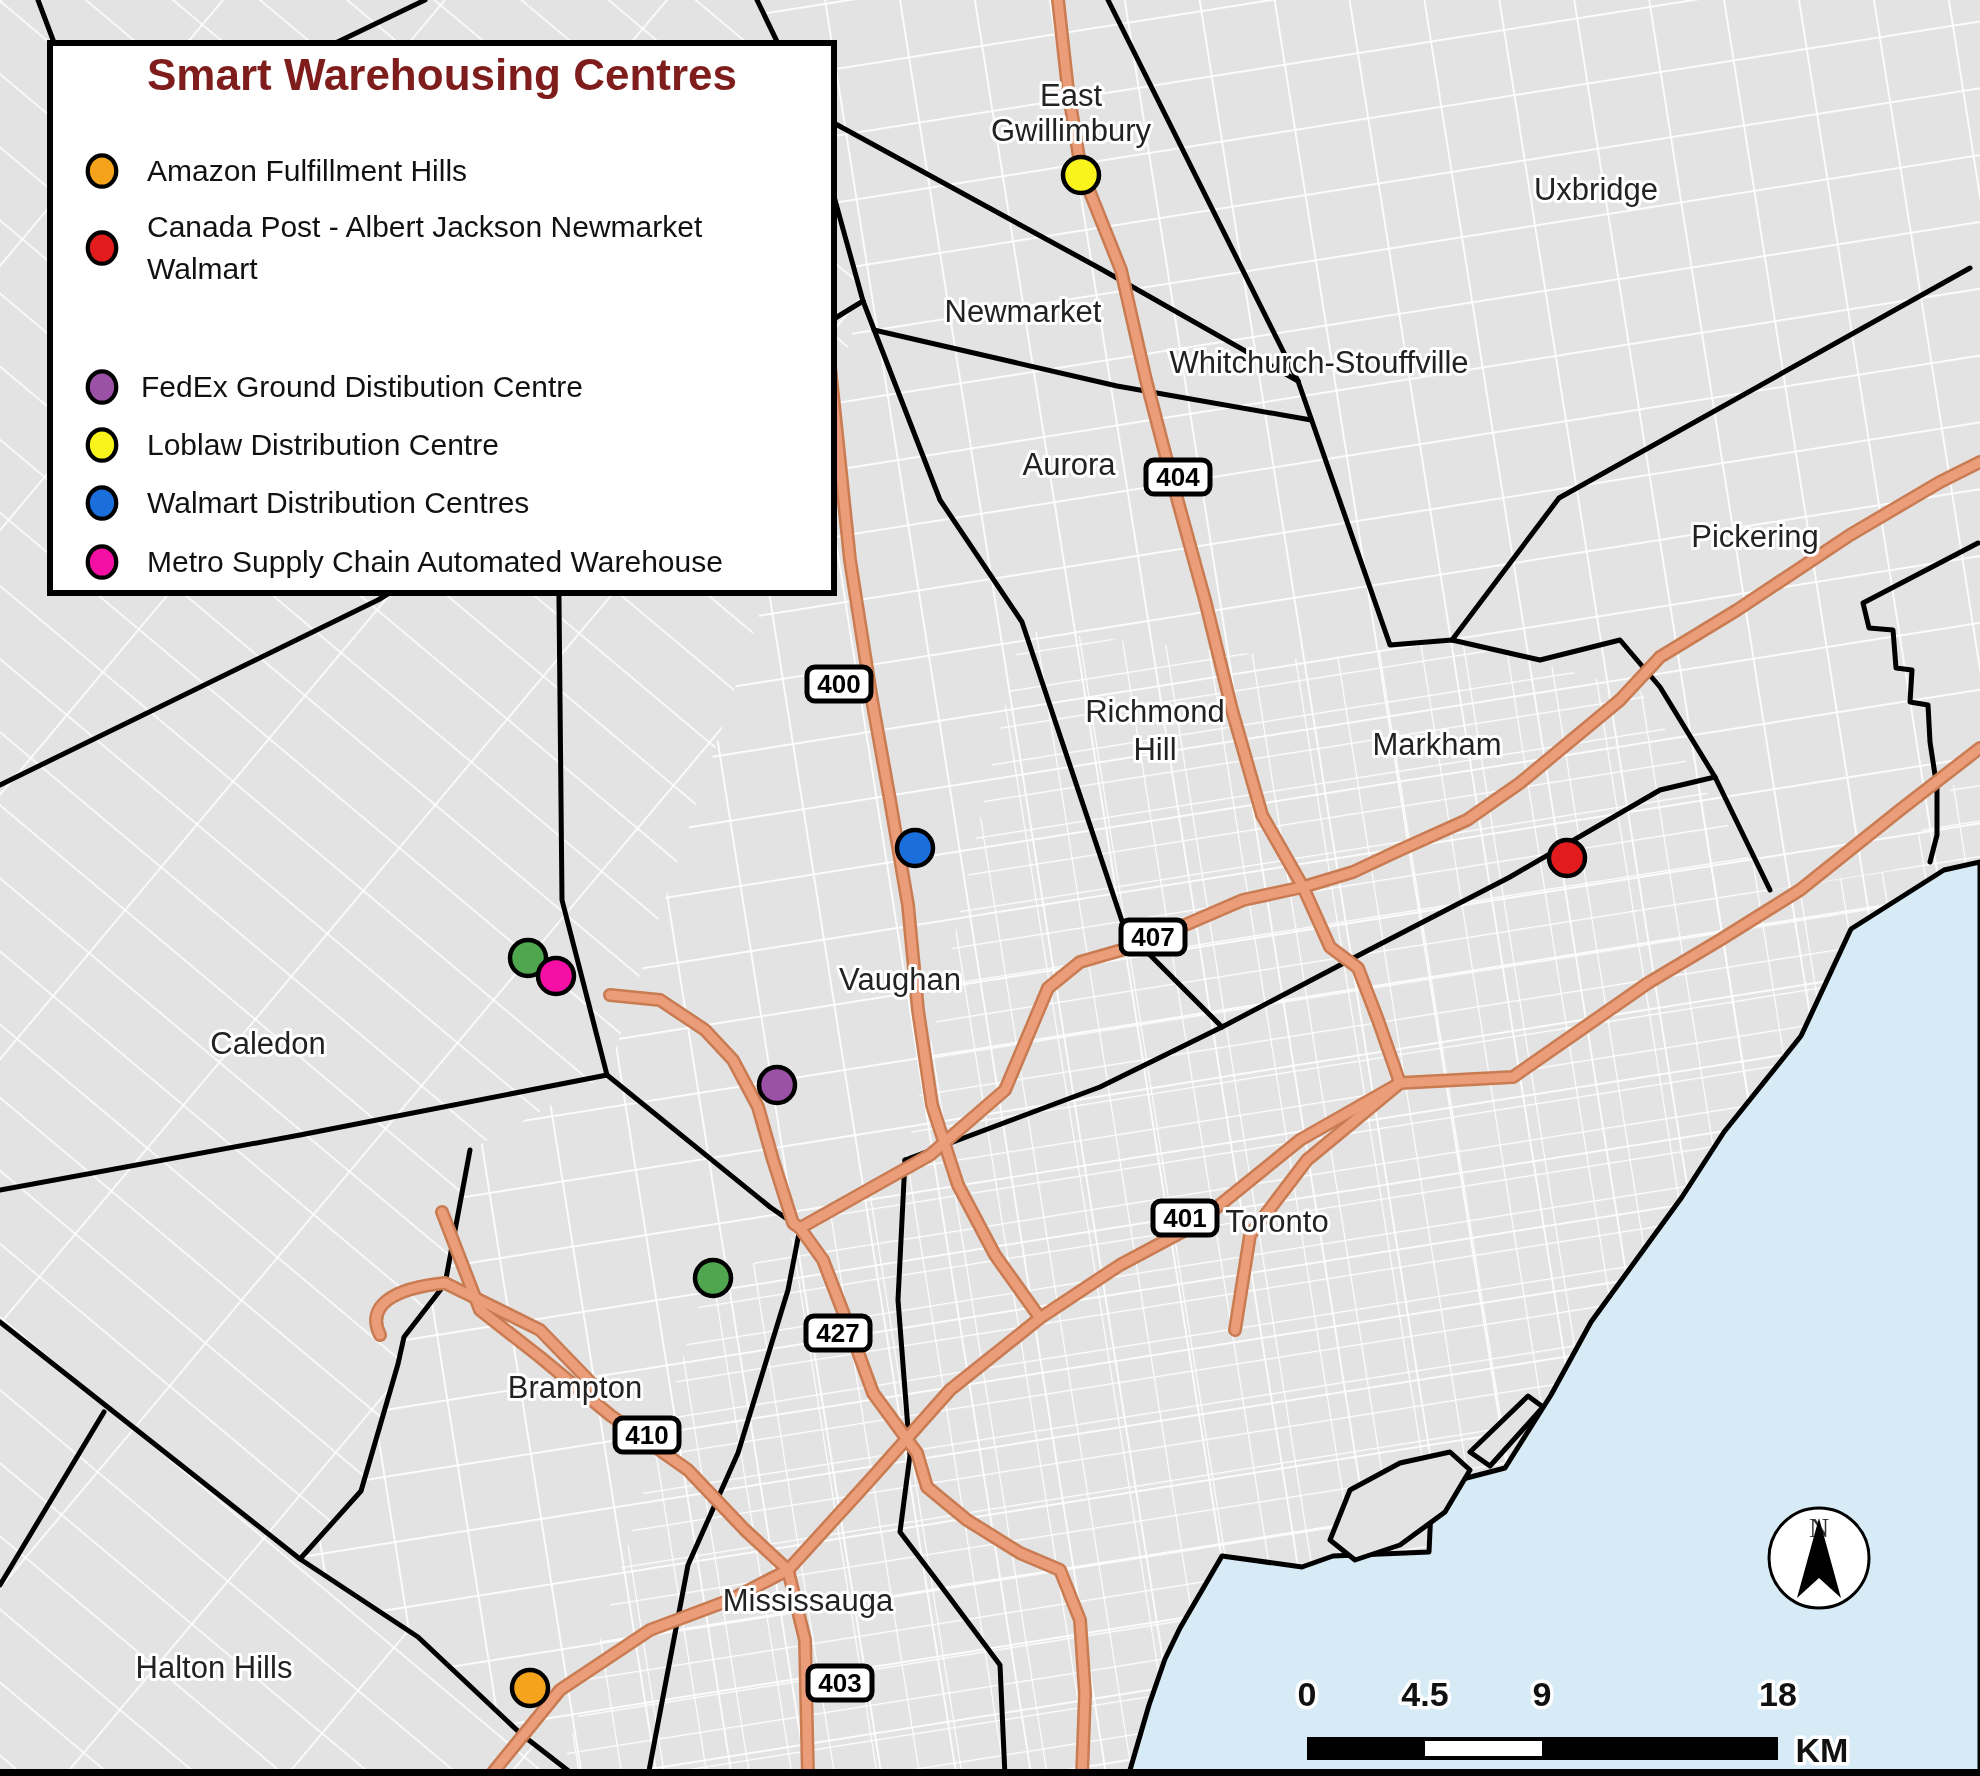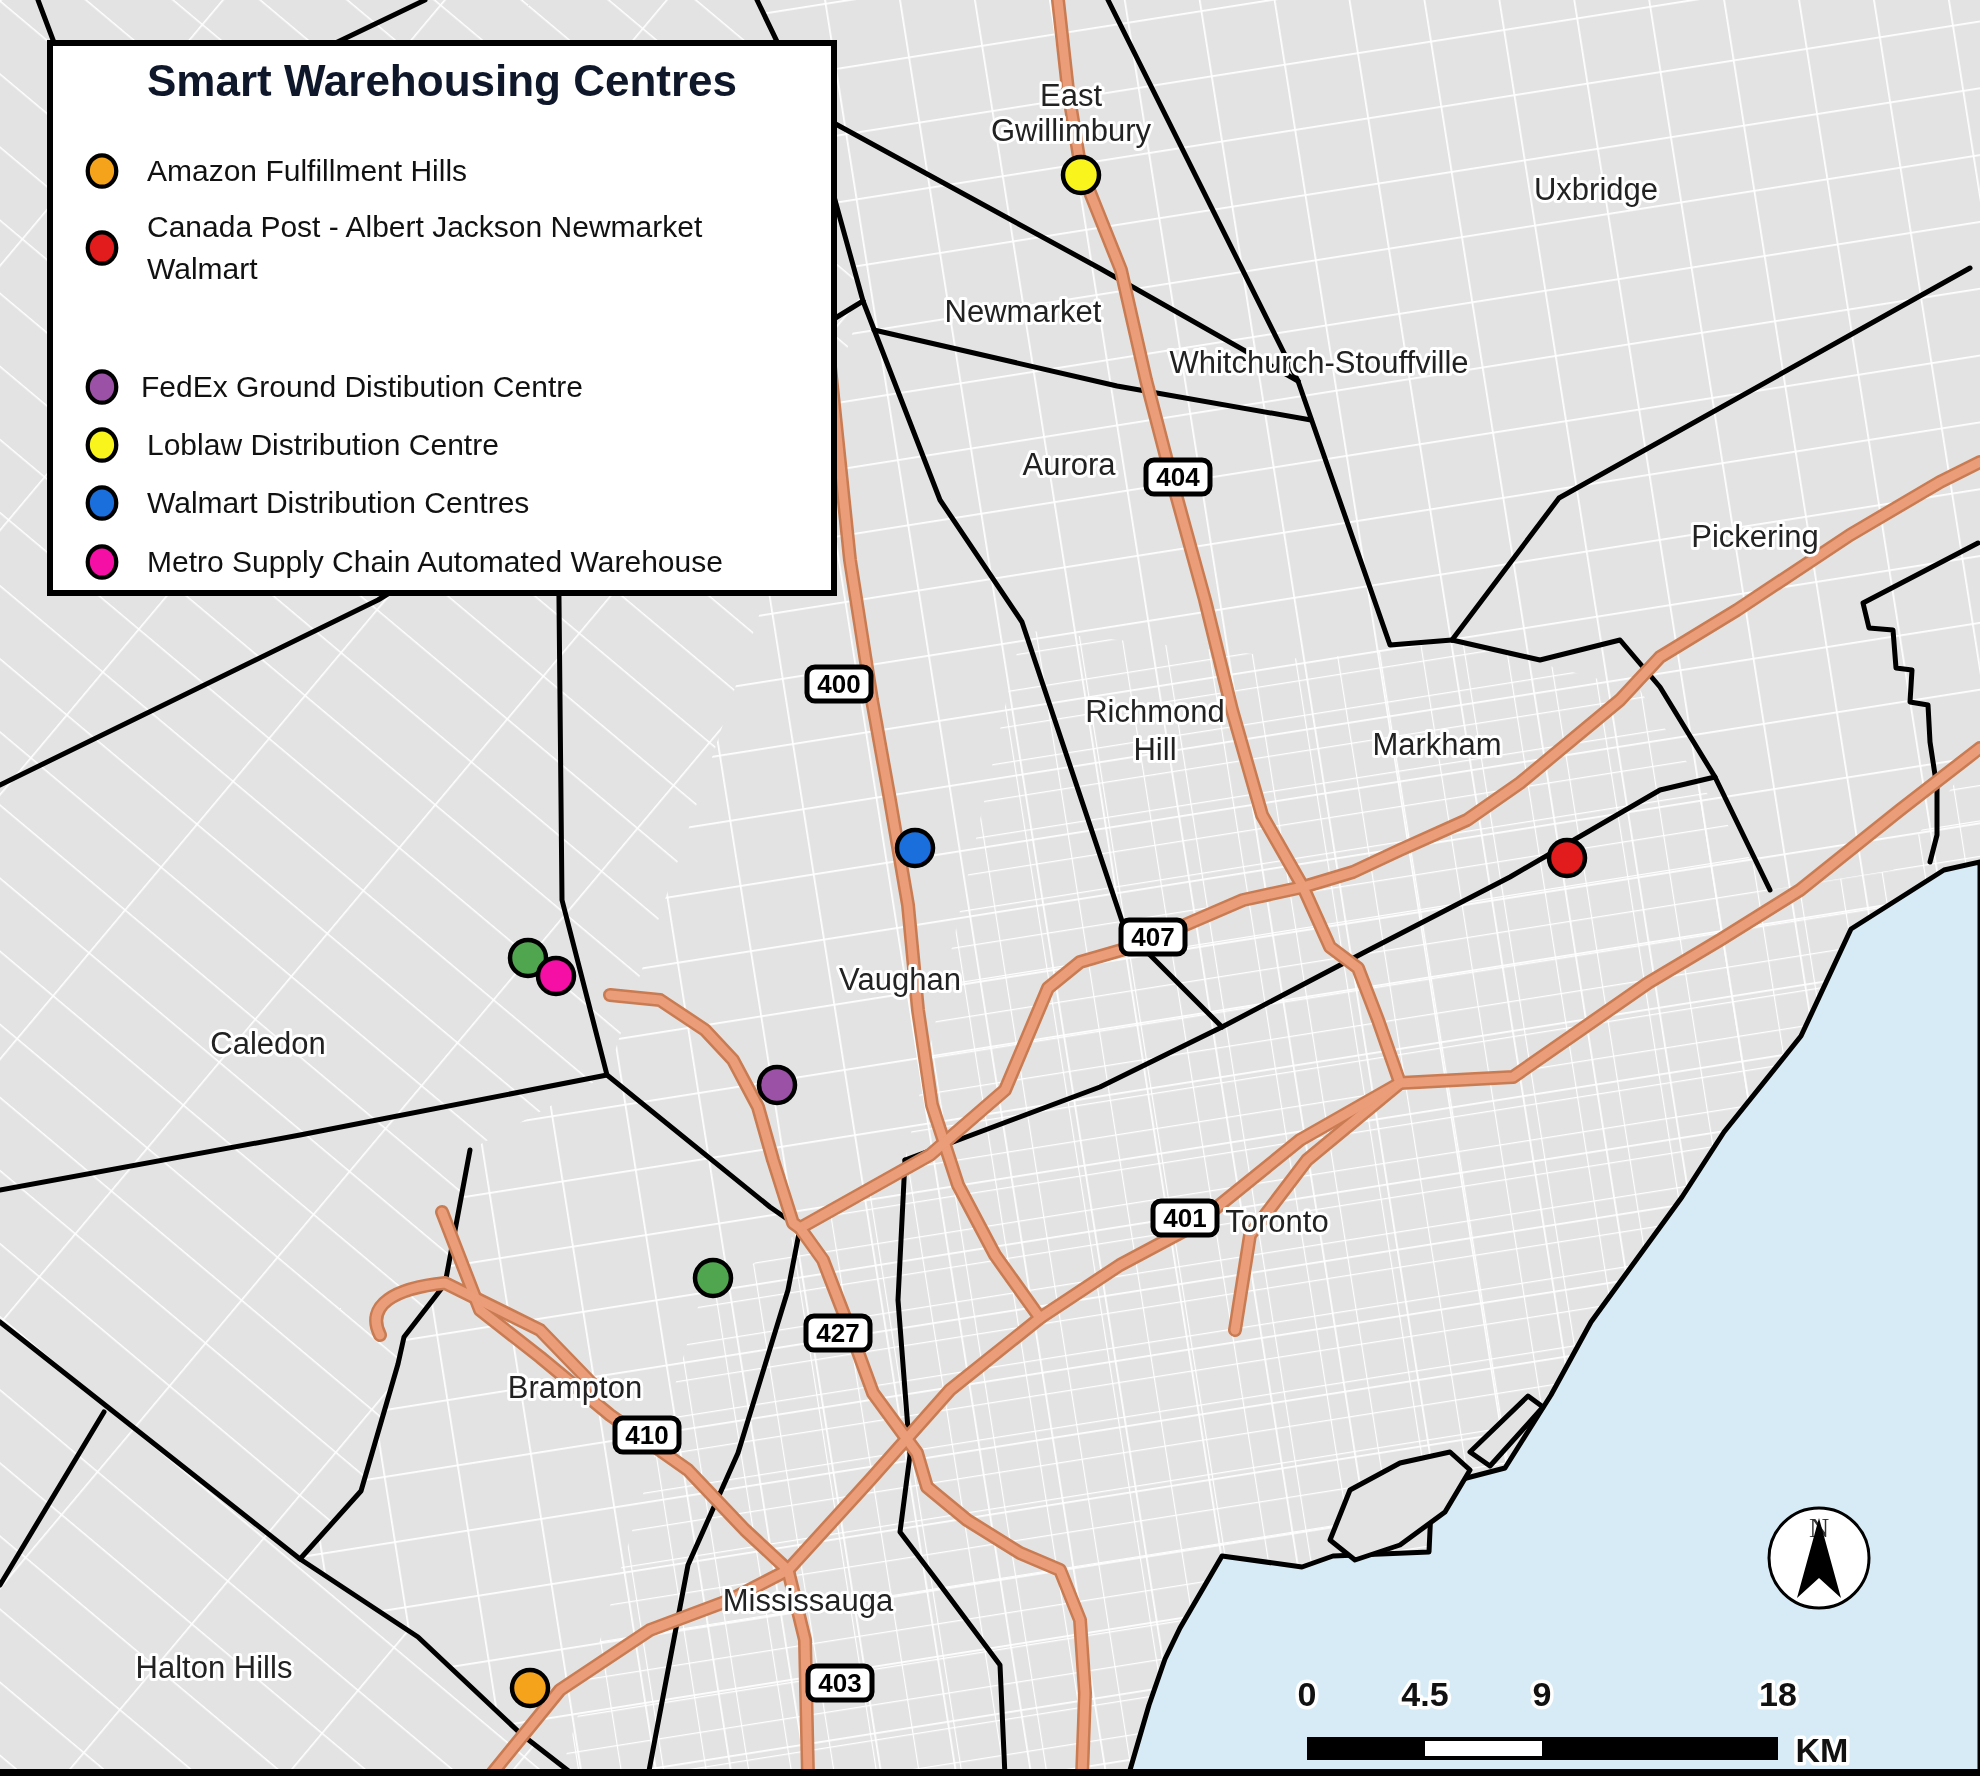--- a/index.html
+++ b/index.html
@@ -13,22 +13,22 @@
         text-anchor:middle;}
   .shield-text{font-family:"Liberation Sans",sans-serif;font-size:26px;font-weight:bold;fill:#000;
         text-anchor:middle;}
   .scale-num{font-family:"Liberation Sans",sans-serif;font-size:34px;font-weight:bold;fill:#111;
         paint-order:stroke;stroke:#fff;stroke-width:7px;stroke-linejoin:round;text-anchor:middle;}
   .north-n{font-family:"Liberation Serif",serif;font-size:28px;fill:#333;text-anchor:middle;}
 
   
   #legend{position:absolute;left:47px;top:40px;width:790px;height:556px;background:#ffffff;
           border:6px solid #000;box-sizing:border-box;}
-  #legend-title{position:absolute;left:0;top:10px;width:100%;text-align:center;
-          font-size:44px;font-weight:bold;color:#0f172a;letter-spacing:0px;}
+  #legend-title{position:absolute;left:0;top:4px;width:100%;text-align:center;
+          font-size:44px;font-weight:bold;color:#7f1d1d;letter-spacing:0px;}
   .lrow{position:absolute;left:30px;display:flex;align-items:center;gap:26px;}
   .lrow .ldot{flex:0 0 auto;}
   .lrow .ltext{font-size:30px;color:#111;line-height:42px;}
 </style>
 </head>
 <body>
 
 <div id="map-stage">
 <svg width="1980" height="1776" viewBox="0 0 1980 1776">
   <defs>

